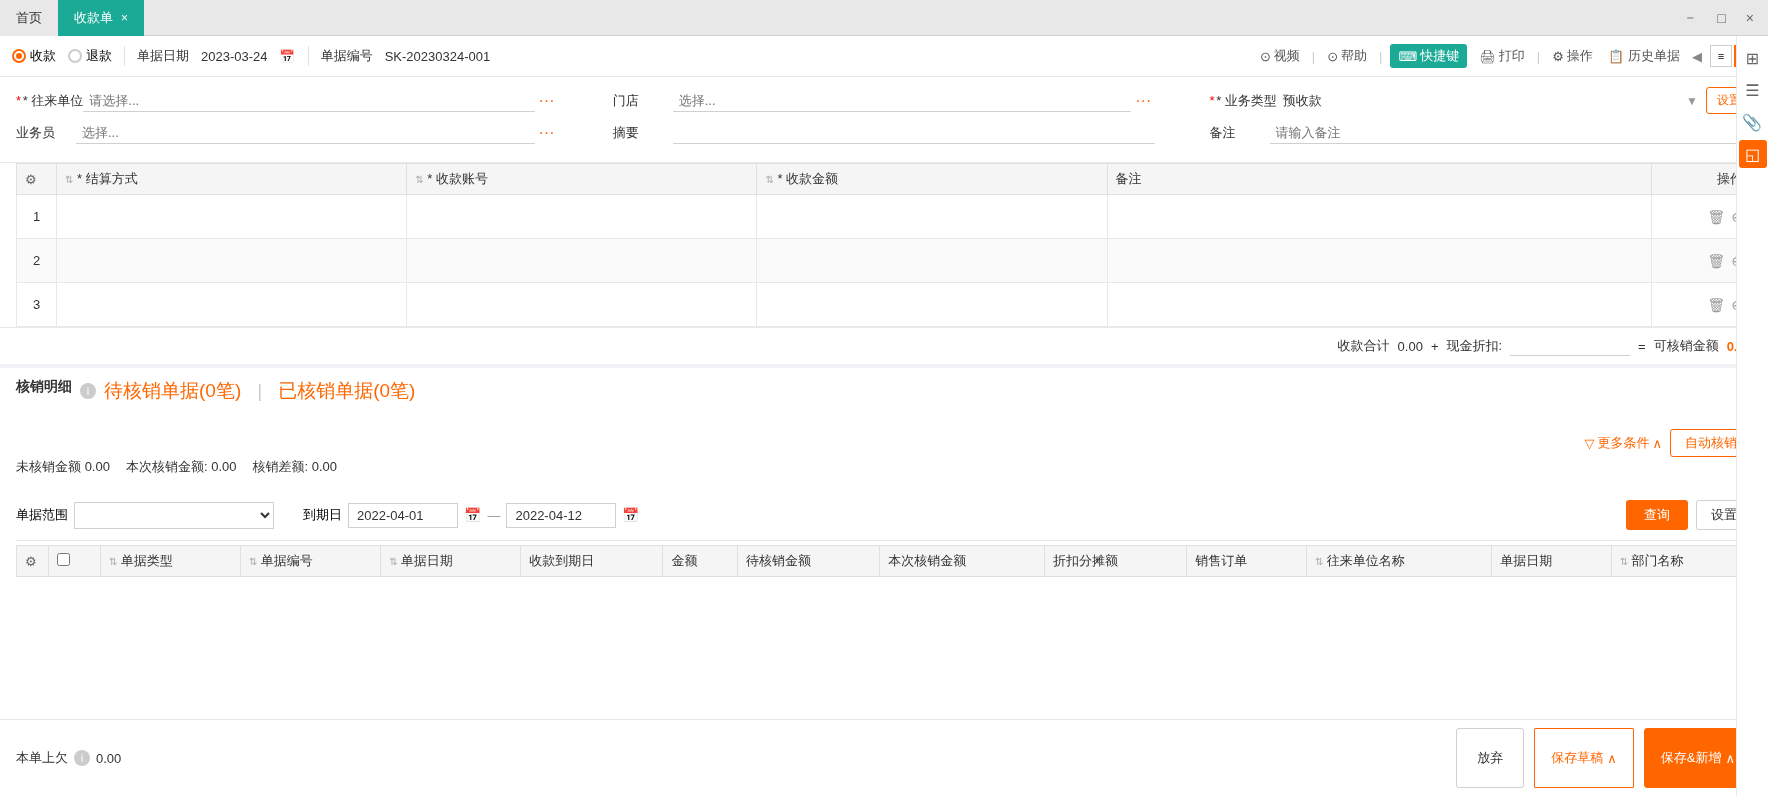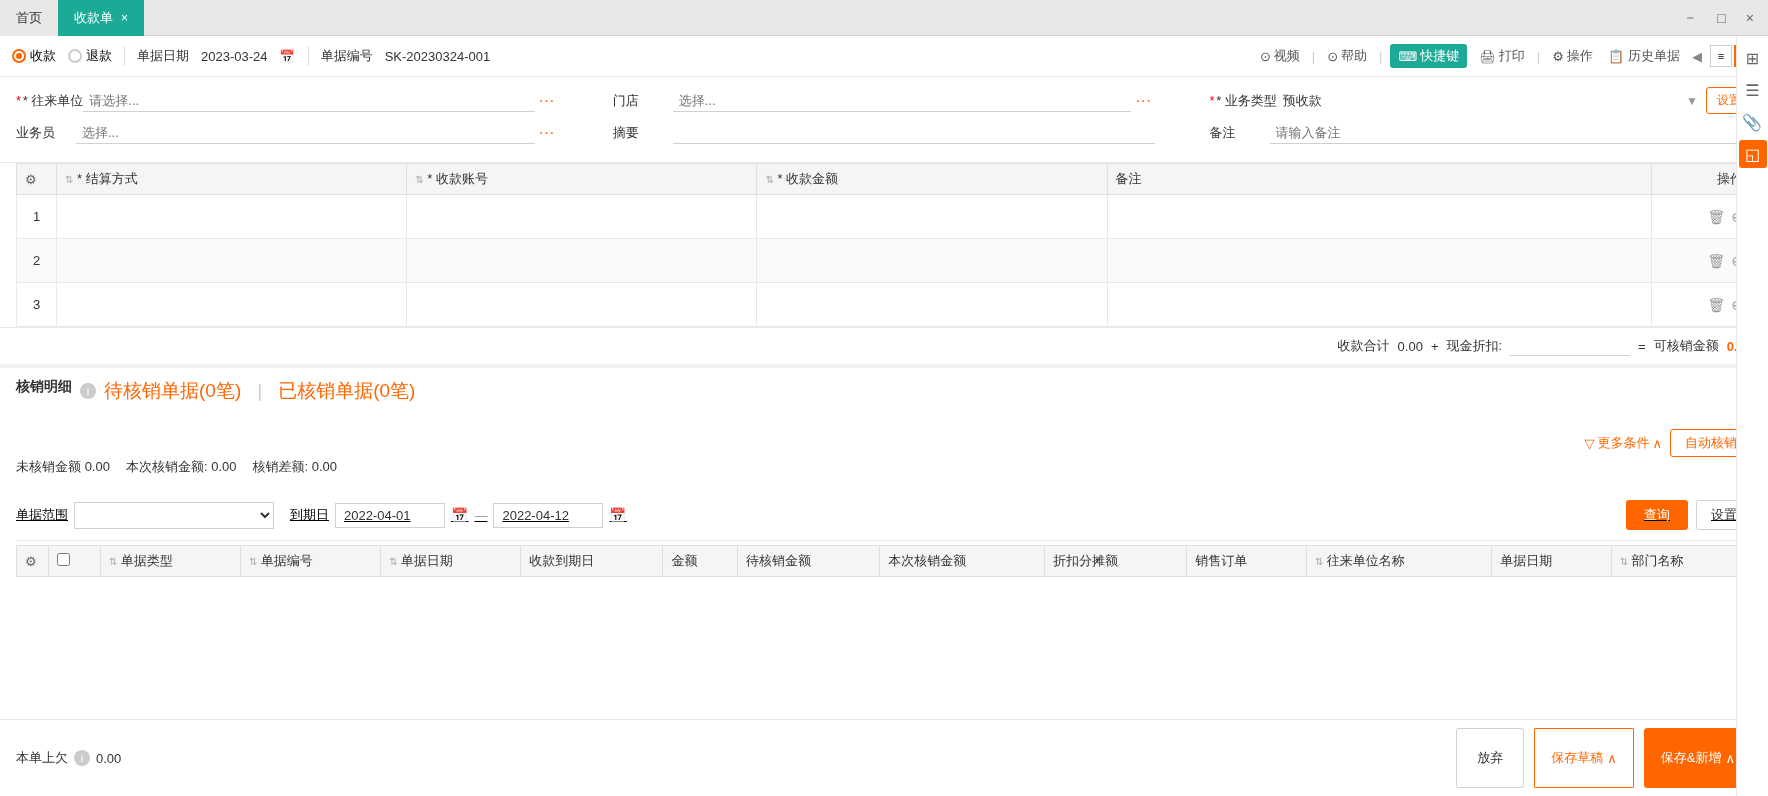--- a/index.html
+++ b/index.html
@@ -115,22 +115,22 @@
     .stat-val { color: #333; }
     .reconcile-toolbar { margin-left: auto; display: flex; align-items: center; gap: 8px; }
     .filter-btn { color: #f60; cursor: pointer; display: flex; align-items: center; gap: 3px; font-size: 13px; }
     .auto-btn {
       background: #fff; border: 1px solid #f60; color: #f60;
       padding: 4px 14px; cursor: pointer; border-radius: 3px; font-size: 13px;
     }
 
     
     .filter-row {
-      display: flex; align-items: center; gap: 16px;
-      padding: 10px 0; border-bottom: 1px solid #e8e8e8; text-decoration: underline;
+      display: flex; align-items: center; gap: 29px;
+      padding: 10px 0; border-bottom: 1px solid #e8e8e8;
     }
     .filter-field { display: flex; align-items: center; gap: 6px; }
     .filter-select {
       border: 1px solid #d0d0d0; padding: 4px 8px; outline: none;
       background: #fff; color: #333; font-size: 13px;
       width: 200px; cursor: pointer;
     }
     .date-input { border: 1px solid #d0d0d0; padding: 4px 8px; outline: none; width: 110px; font-size: 13px; color: #333; }
     .date-sep { color: #999; }
     .cal-icon { cursor: pointer; color: #999; font-size: 14px; }

